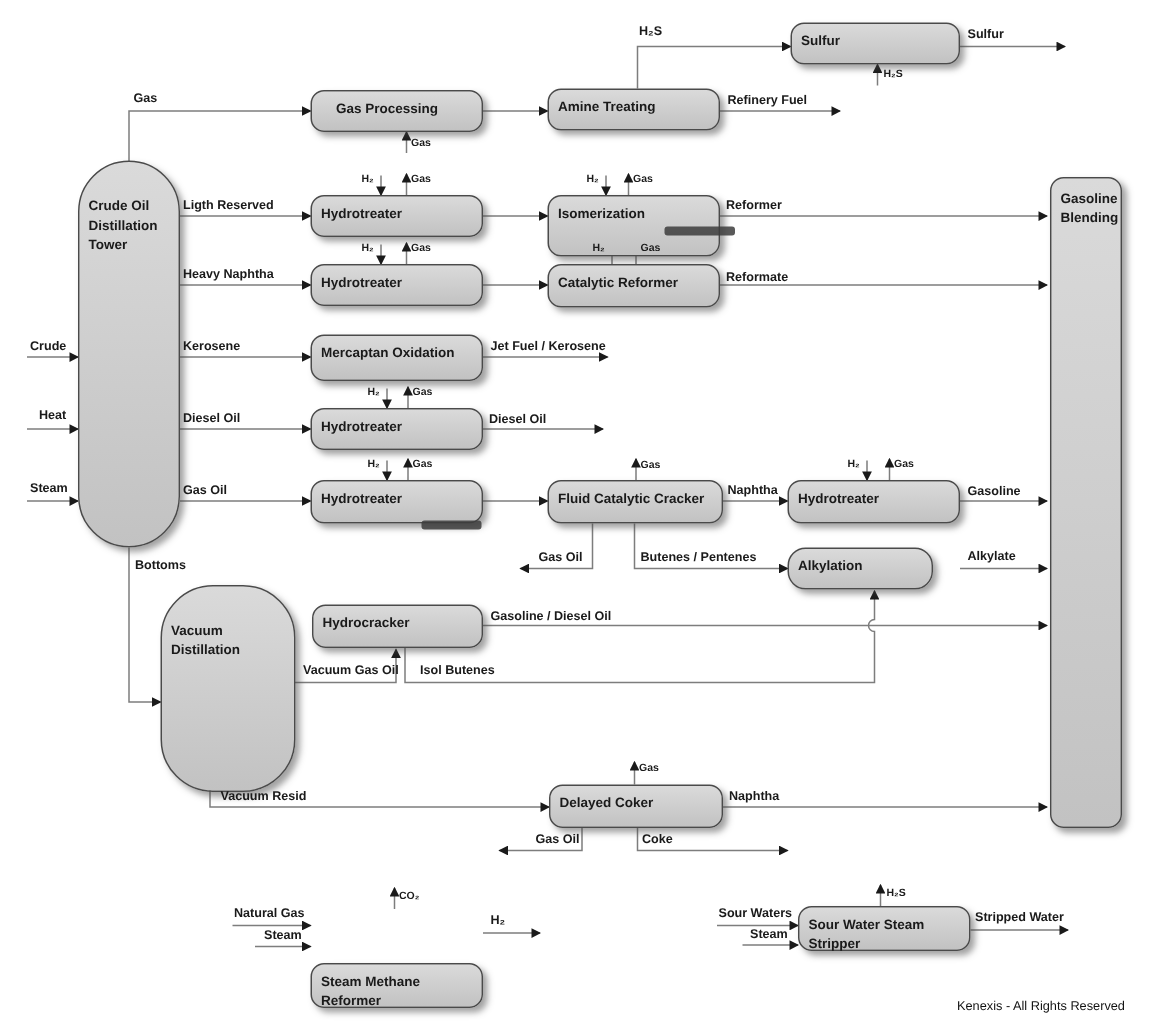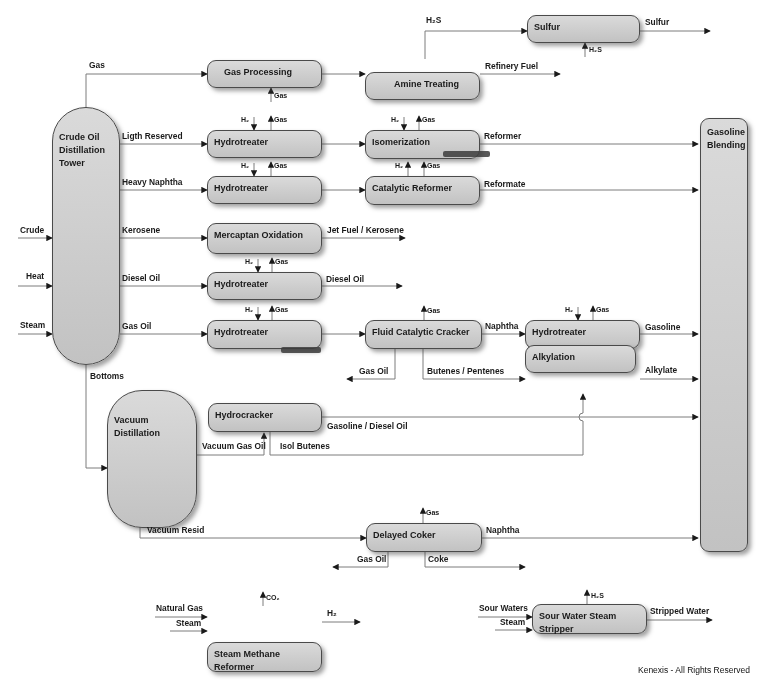--- a/index.html
+++ b/index.html
@@ -102,30 +102,30 @@
         <span class="node-label" style="padding: 23px 0px 0px 6px;">Vacuum
 Distillation</span>
       </div>
       <div class="node" style="left: 700px; top: 118px; width: 48px; height: 434px;">
         <span class="node-label" style="padding: 7px 0px 0px 6px;">Gasoline
 Blending</span>
       </div>
       <div class="node" style="left: 207px; top: 60px; width: 115px; height: 28px;">
         <span class="node-label" style="padding: 5px 0px 0px 16px;">Gas Processing</span>
       </div>
-      <div class="node" style="left: 365px; top: 72px; width: 115px; height: 28px; padding-left: 22px;">
+      <div class="node" style="left: 365px; top: 59px; width: 115px; height: 28px;">
         <span class="node-label" style="padding: 5px 0px 0px 6px;">Amine Treating</span>
       </div>
       <div class="node" style="left: 527px; top: 15px; width: 113px; height: 28px;">
         <span class="node-label" style="padding: 5px 0px 0px 6px;">Sulfur</span>
       </div>
       <div class="node" style="left: 207px; top: 130px; width: 115px; height: 28px;">
         <span class="node-label" style="padding: 5px 0px 0px 6px;">Hydrotreater</span>
       </div>
-      <div class="node" style="left: 365px; top: 130px; width: 115px; height: 29px;">
+      <div class="node" style="left: 365px; top: 130px; width: 115px; height: 41px;">
         <span class="node-label" style="padding: 5px 0px 0px 6px;">Isomerization</span>
       </div>
       <div class="node" style="left: 207px; top: 176px; width: 115px; height: 28px;">
         <span class="node-label" style="padding: 5px 0px 0px 6px;">Hydrotreater</span>
       </div>
       <div class="node" style="left: 365px; top: 176px; width: 115px; height: 29px;">
         <span class="node-label" style="padding: 5px 0px 0px 6px;">Catalytic Reformer</span>
       </div>
       <div class="node" style="left: 207px; top: 223px; width: 115px; height: 31px;">
         <span class="node-label" style="padding: 5px 0px 0px 6px;">Mercaptan Oxidation</span>
@@ -135,21 +135,21 @@
       </div>
       <div class="node" style="left: 207px; top: 320px; width: 115px; height: 29px;">
         <span class="node-label" style="padding: 5px 0px 0px 6px;">Hydrotreater</span>
       </div>
       <div class="node" style="left: 365px; top: 320px; width: 117px; height: 29px;">
         <span class="node-label" style="padding: 5px 0px 0px 6px;">Fluid Catalytic Cracker</span>
       </div>
       <div class="node" style="left: 525px; top: 320px; width: 115px; height: 29px;">
         <span class="node-label" style="padding: 5px 0px 0px 6px;">Hydrotreater</span>
       </div>
-      <div class="node" style="left: 525px; top: 345px; width: 111px; height: 28px;">
+      <div class="node" style="left: 525px; top: 365px; width: 97px; height: 28px; border-radius: 12px;">
         <span class="node-label" style="padding: 5px 0px 0px 6px;">Alkylation</span>
       </div>
       <div class="node" style="left: 208px; top: 403px; width: 114px; height: 29px;">
         <span class="node-label" style="padding: 5px 0px 0px 6px;">Hydrocracker</span>
       </div>
       <div class="node" style="left: 366px; top: 523px; width: 116px; height: 29px;">
         <span class="node-label" style="padding: 5px 0px 0px 6px;">Delayed Coker</span>
       </div>
       <div class="node" style="left: 207px; top: 606px; width: 115px; height: 30px; margin-top: 36px;">
         <span class="node-label" style="padding: 5px 0px 0px 6px;">Steam Methane Reformer</span>
@@ -174,21 +174,21 @@
       <span class="flow-label" style="left: 122px; top: 274px;">Diesel Oil</span>
       <span class="flow-label" style="left: 326px; top: 275px;">Diesel Oil</span>
       <span class="flow-label" style="left: 20px; top: 321px;">Steam</span>
       <span class="flow-label" style="left: 122px; top: 322px;">Gas Oil</span>
       <span class="flow-label" style="left: 485px; top: 322px;">Naphtha</span>
       <span class="flow-label" style="left: 645px; top: 323px;">Gasoline</span>
       <span class="flow-label" style="left: 359px; top: 367px;">Gas Oil</span>
       <span class="flow-label" style="left: 427px; top: 367px;">Butenes / Pentenes</span>
       <span class="flow-label" style="left: 645px; top: 366px;">Alkylate</span>
       <span class="flow-label" style="left: 90px; top: 372px;">Bottoms</span>
-      <span class="flow-label" style="left: 327px; top: 406px; margin-top: 16px;">Gasoline / Diesel Oil</span>
+      <span class="flow-label" style="left: 327px; top: 406px;">Gasoline / Diesel Oil</span>
       <span class="flow-label" style="left: 202px; top: 442px;">Vacuum Gas Oil</span>
       <span class="flow-label" style="left: 280px; top: 442px; text-align: right;">Isol Butenes</span>
       <span class="flow-label" style="left: 147px; top: 526px;">Vacuum Resid</span>
       <span class="flow-label" style="left: 486px; top: 526px;">Naphtha</span>
       <span class="flow-label" style="left: 357px; top: 555px;">Gas Oil</span>
       <span class="flow-label" style="left: 428px; top: 555px;">Coke</span>
       <span class="flow-label" style="left: 156px; top: 604px;">Natural Gas</span>
       <span class="flow-label" style="left: 176px; top: 619px;">Steam</span>
       <span class="flow-label" style="left: 327px; top: 609px;">H₂</span>
       <span class="flow-label" style="left: 479px; top: 604px;">Sour Waters</span>

